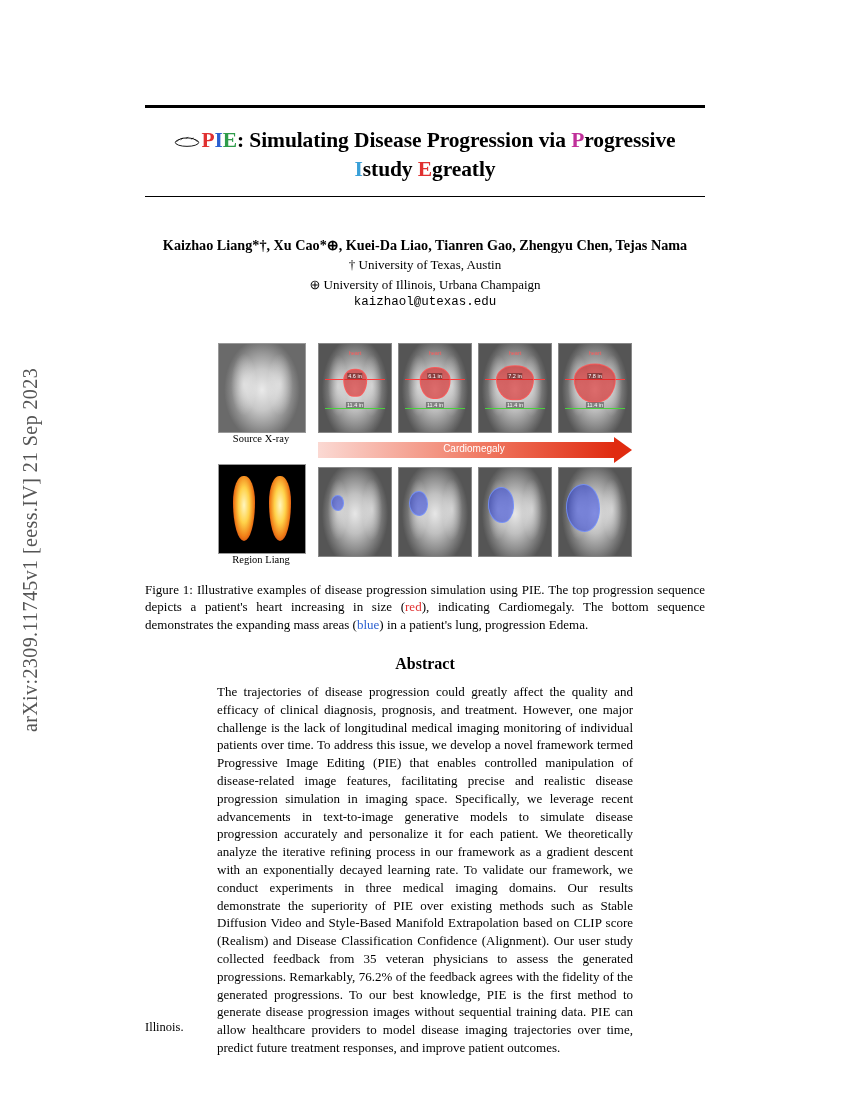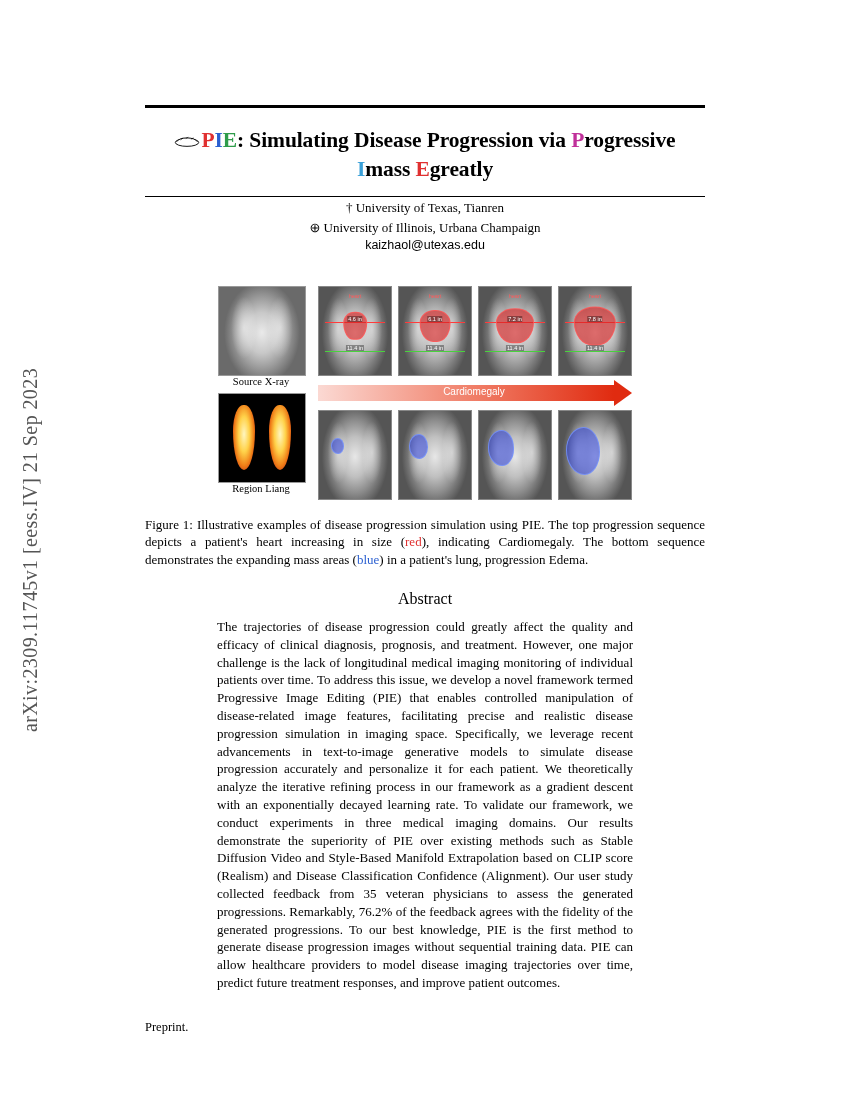--- a/index.html
+++ b/index.html
@@ -82,37 +82,37 @@
   }
   .affil {
     text-align: center;
     font-size: 13px;
     font-weight: normal;
     line-height: 1.35;
     margin-top: 2px;
   }
   .email {
     text-align: center;
-    font-family: Liberation Sans, sans-serif;
+    font-family: Liberation Mono, monospace;
     font-size: 12.5px;
     margin-top: 2px;
   }
 
   
   .figure {
     margin-top: 34px;
     display: flex;
     justify-content: center;
   }
   .fig-inner { display: flex; gap: 14px; }
 
   .fig-left {
     display: flex;
     flex-direction: column;
-    gap: 6px;
+    gap: 20px;
     align-items: center;
   }
   .src-panel { width: 86px; }
   .src-img {
     width: 86px;
     height: 88px;
     border: 1px solid #999;
     background:
       radial-gradient(ellipse 44% 58% at 50% 52%, #eaeaea 0%, #c8c8c8 40%, #9a9a9a 70%, #6a6a6a 100%),
       linear-gradient(180deg, #1d1d1d 0%, #2e2e2e 100%);
@@ -247,21 +247,21 @@
   .fig-caption {
     margin-top: 16px;
     font-size: 13px;
     line-height: 1.33;
     text-align: justify;
   }
 
   h2.abstract-head {
     text-align: center;
     font-size: 16px;
-    font-weight: normal;
+    font-weight: bold;
     margin: 22px 0 10px 0;
   }
   .abstract-body {
     margin: 0 72px;
     font-size: 13px;
     line-height: 1.37;
     text-align: justify;
   }
 
   .preprint {
@@ -281,26 +281,27 @@
   <hr class="rule rule-top">
 
   <h1 class="title">
     <span class="pie-glyph">
       <svg viewBox="0 0 40 22" width="26" height="15">
         <ellipse cx="20" cy="14" rx="18" ry="6" fill="#ffffff" stroke="#000" stroke-width="1.4"></ellipse>
         <path d="M4 13 C8 5, 32 5, 36 13" fill="#ffffff" stroke="#000" stroke-width="1.4"></path>
         <path d="M10 10 L14 7 M18 8 L22 6 M26 9 L30 7" stroke="#000" stroke-width="1"></path>
       </svg>
     </span><span class="c-red">P</span><span class="c-blue">I</span><span class="c-green">E</span><span>: Simulating Disease Progression via </span><span class="c-mag">P</span><span>rogressive</span><br>
-    <span class="c-cyan">I</span><span>mass </span><span class="c-red">E</span><span>greatly</span>
+    <span class="c-cyan">I</span><span>study </span><span class="c-red">E</span><span>greatly</span>
   </h1>
 
   <hr class="rule rule-bottom">
 
-  <div class="affil">† University of Texas, Tianren</div>
+  <div class="authors">Kaizhao Liang*†, Xu Cao*⊕, Kuei-Da Liao, Tianren Gao, Zhengyu Chen, Tejas Nama</div>
+  <div class="affil">† University of Texas, Austin</div>
   <div class="affil">⊕ University of Illinois, Urbana Champaign</div>
   <div class="email">kaizhaol@utexas.edu</div>
 
   <div class="figure">
     <div class="fig-inner">
 
       <div class="fig-left">
         <div class="src-panel">
           <div class="src-img"></div>
           <div class="cap">Source X-ray</div>
@@ -393,15 +394,15 @@
     </div>
   </div>
 
   <div class="fig-caption">
     <span>Figure 1:</span><span> Illustrative examples of disease progression simulation using PIE. The top progression sequence depicts a patient's heart increasing in size (</span><span class="c-red">red</span><span>), indicating Cardiomegaly. The bottom sequence demonstrates the expanding mass areas (</span><span class="c-blue">blue</span><span>) in a patient's lung, progression Edema.</span>
   </div>
 
   <h2 class="abstract-head">Abstract</h2>
   <div class="abstract-body">The trajectories of disease progression could greatly affect the quality and efficacy of clinical diagnosis, prognosis, and treatment. However, one major challenge is the lack of longitudinal medical imaging monitoring of individual patients over time. To address this issue, we develop a novel framework termed Progressive Image Editing (PIE) that enables controlled manipulation of disease-related image features, facilitating precise and realistic disease progression simulation in imaging space. Specifically, we leverage recent advancements in text-to-image generative models to simulate disease progression accurately and personalize it for each patient. We theoretically analyze the iterative refining process in our framework as a gradient descent with an exponentially decayed learning rate. To validate our framework, we conduct experiments in three medical imaging domains. Our results demonstrate the superiority of PIE over existing methods such as Stable Diffusion Video and Style-Based Manifold Extrapolation based on CLIP score (Realism) and Disease Classification Confidence (Alignment). Our user study collected feedback from 35 veteran physicians to assess the generated progressions. Remarkably, 76.2% of the feedback agrees with the fidelity of the generated progressions. To our best knowledge, PIE is the first method to generate disease progression images without sequential training data. PIE can allow healthcare providers to model disease imaging trajectories over time, predict future treatment responses, and improve patient outcomes.</div>
 
-  <div class="preprint">Preprint.</div>
+  <div class="preprint">Illinois.</div>
 
 </div>
 
 </body></html>

